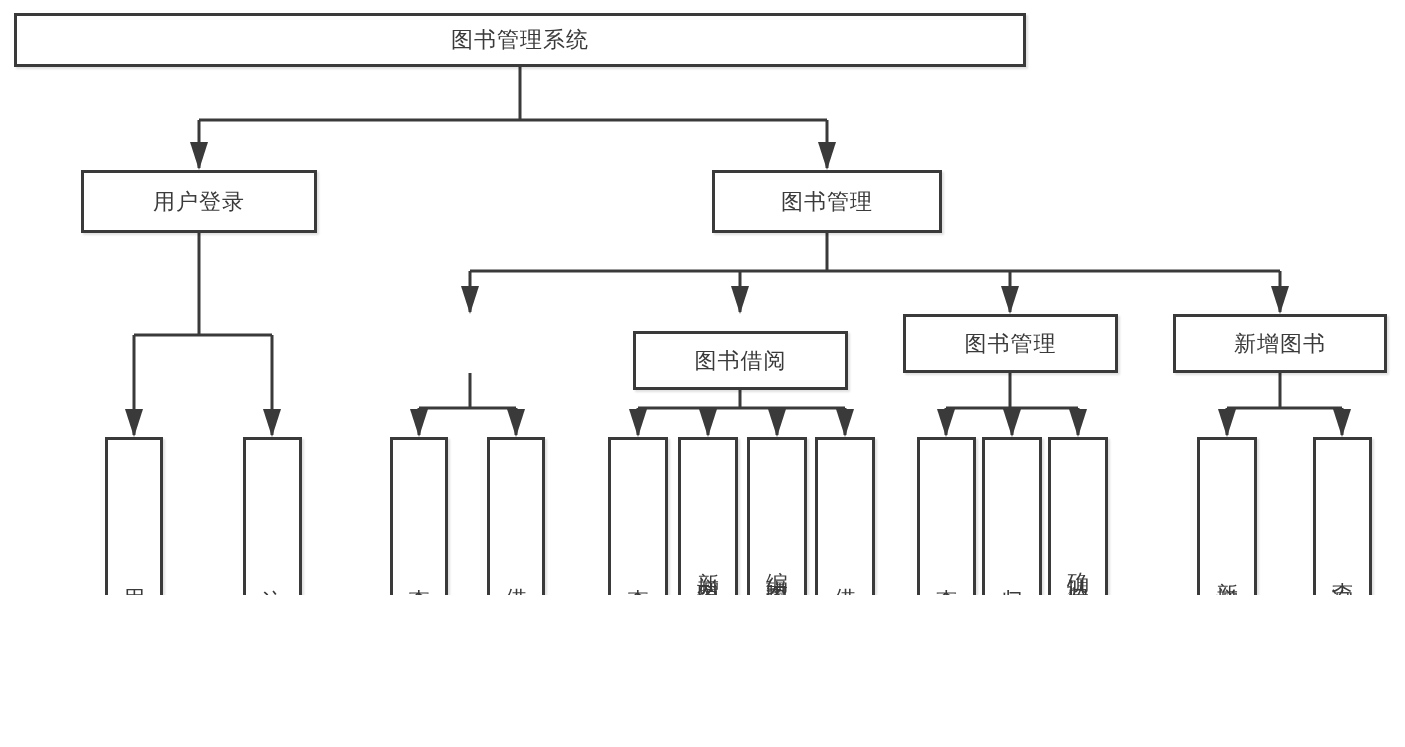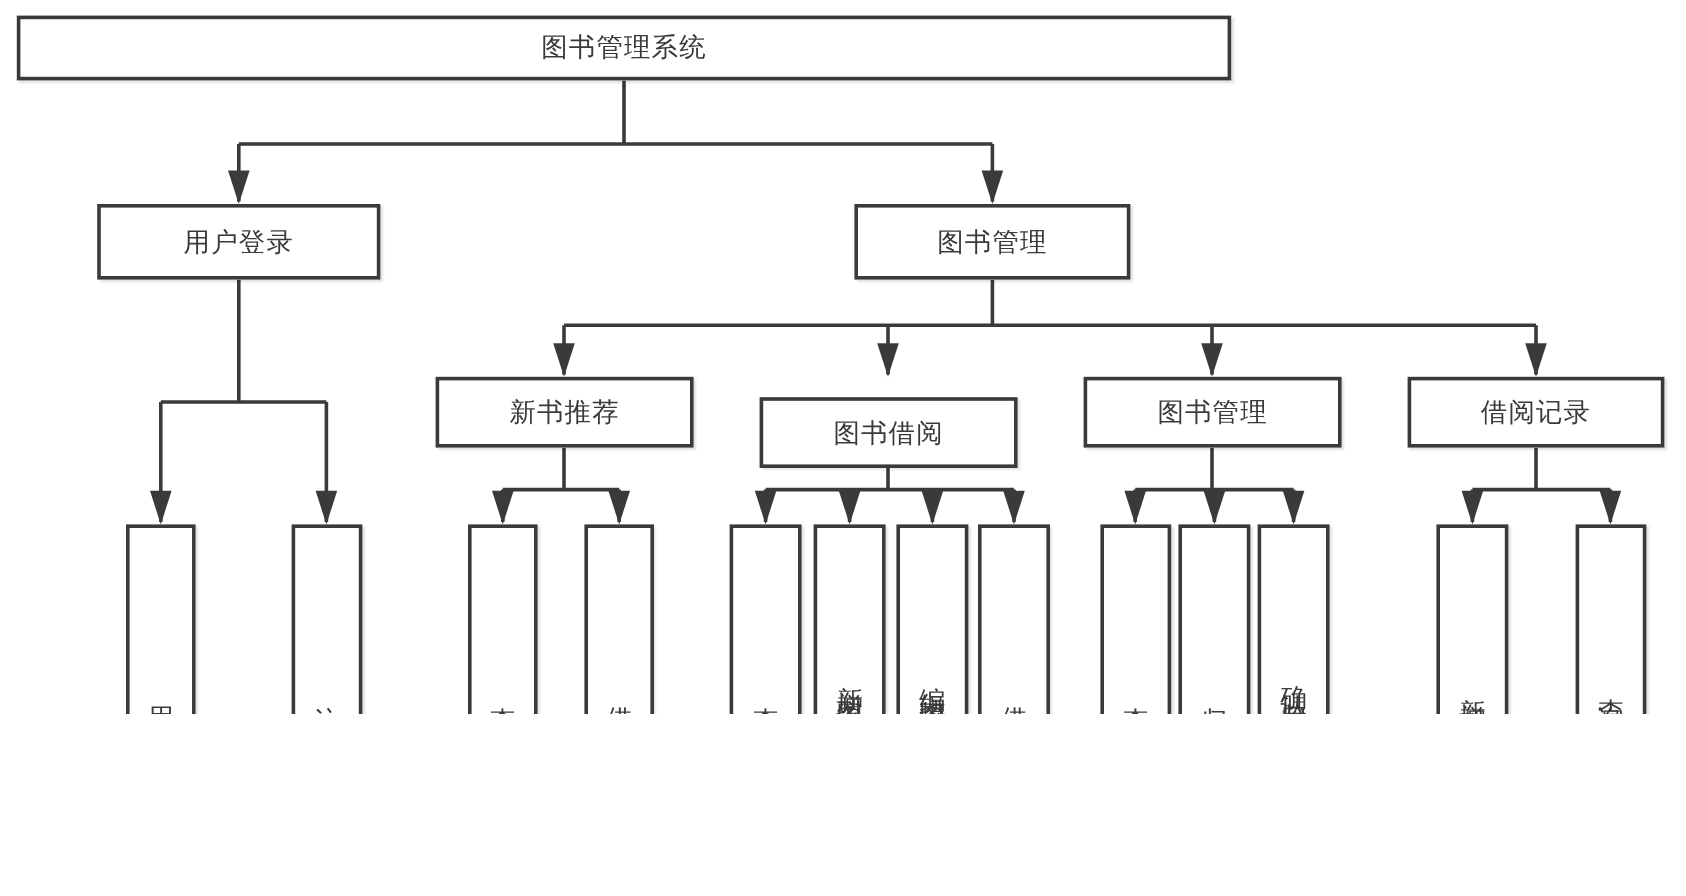--- a/index.html
+++ b/index.html
@@ -89,24 +89,23 @@
     <polygon points="1069,409 1087,409 1078,437"></polygon>
     <polygon points="1218,409 1236,409 1227,437"></polygon>
     <polygon points="1333,409 1351,409 1342,437"></polygon>
   </svg>
 
   <div class="node hbox" style="left:14px;top:13px;width:1012px;height:54px;">图书管理系统</div>
 
   <div class="node hbox" style="left:81px;top:170px;width:236px;height:63px;">用户登录</div>
   <div class="node hbox" style="left:712px;top:170px;width:230px;height:63px;text-align:center;">图书管理</div>
 
-  <div class="node hbox" style="left:363px;top:314px;width:215px;height:59px;">新书推荐</div>
   <div class="node hbox" style="left:633px;top:314px;width:215px;height:59px;margin-top:17px;">图书借阅</div>
   <div class="node hbox" style="left:903px;top:314px;width:215px;height:59px;">图书管理</div>
-  <div class="node hbox" style="left:1173px;top:314px;width:214px;height:59px;">借阅记录</div>
+  <div class="node hbox" style="left:1173px;top:314px;width:214px;height:59px;">新增图书</div>
 
   <div class="node vbox" style="left:105px;width:58px;">用户登录</div>
   <div class="node vbox" style="left:243px;width:59px;">注销登录</div>
 
   <div class="node vbox" style="left:390px;width:58px;">查询图书</div>
   <div class="node vbox" style="left:487px;width:58px;">借阅图书</div>
 
   <div class="node vbox" style="left:608px;width:60px;">查询图书</div>
   <div class="node vbox" style="left:678px;width:60px;">新增图书（管理员）</div>
   <div class="node vbox" style="left:747px;width:60px;">编辑图书（管理员）</div>

